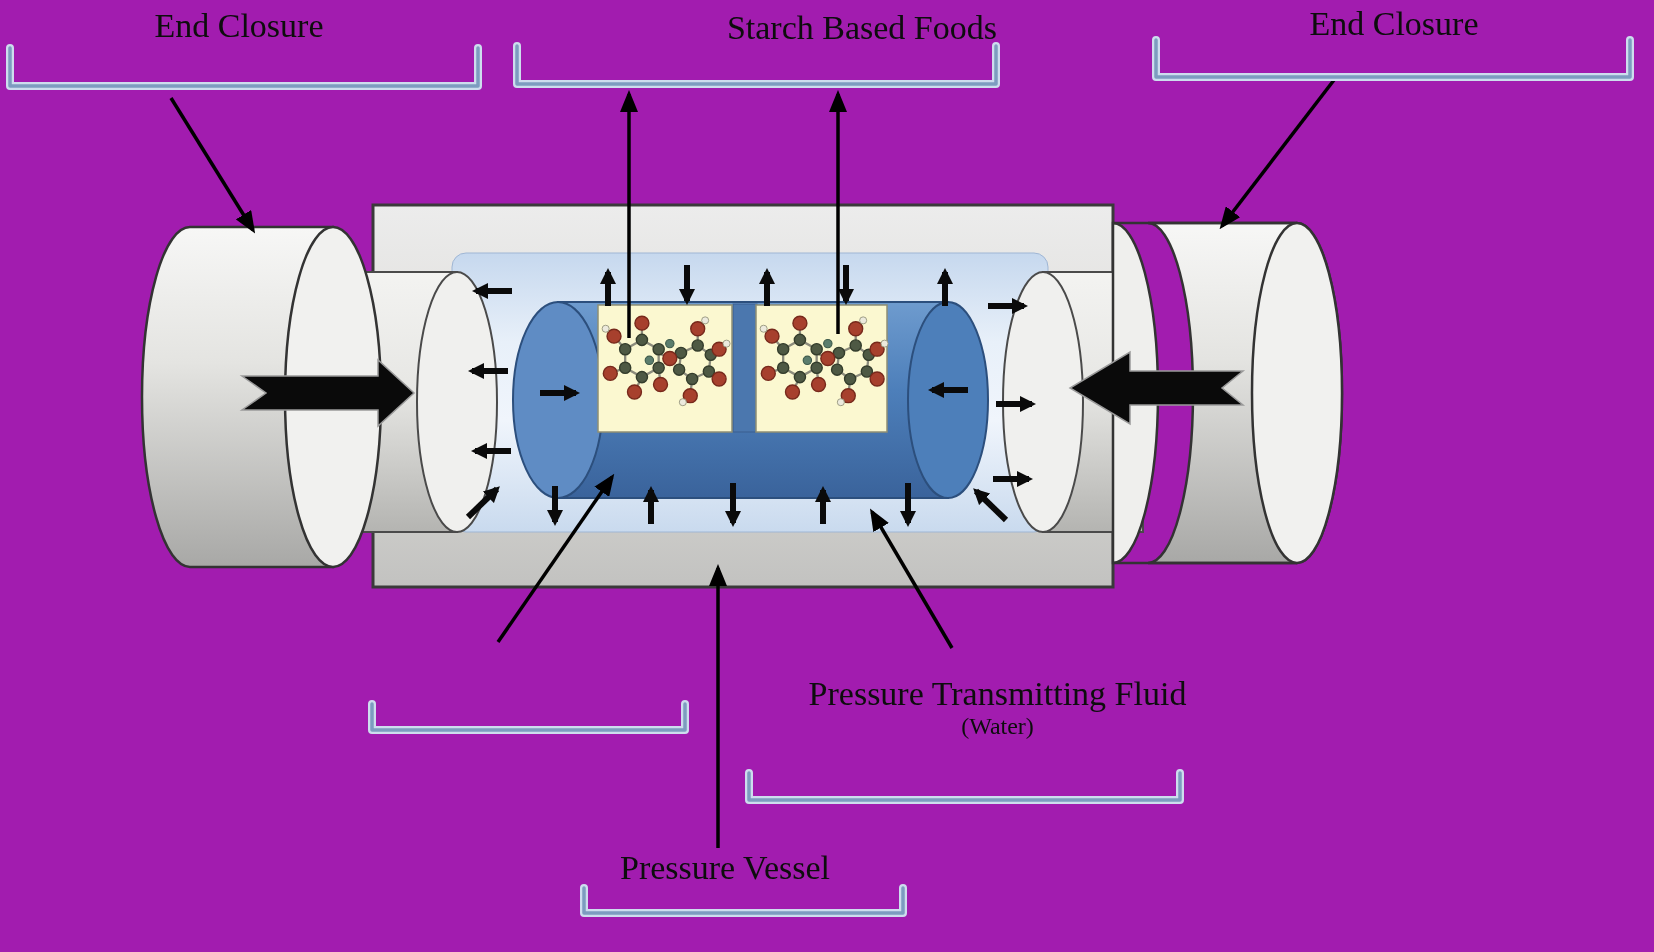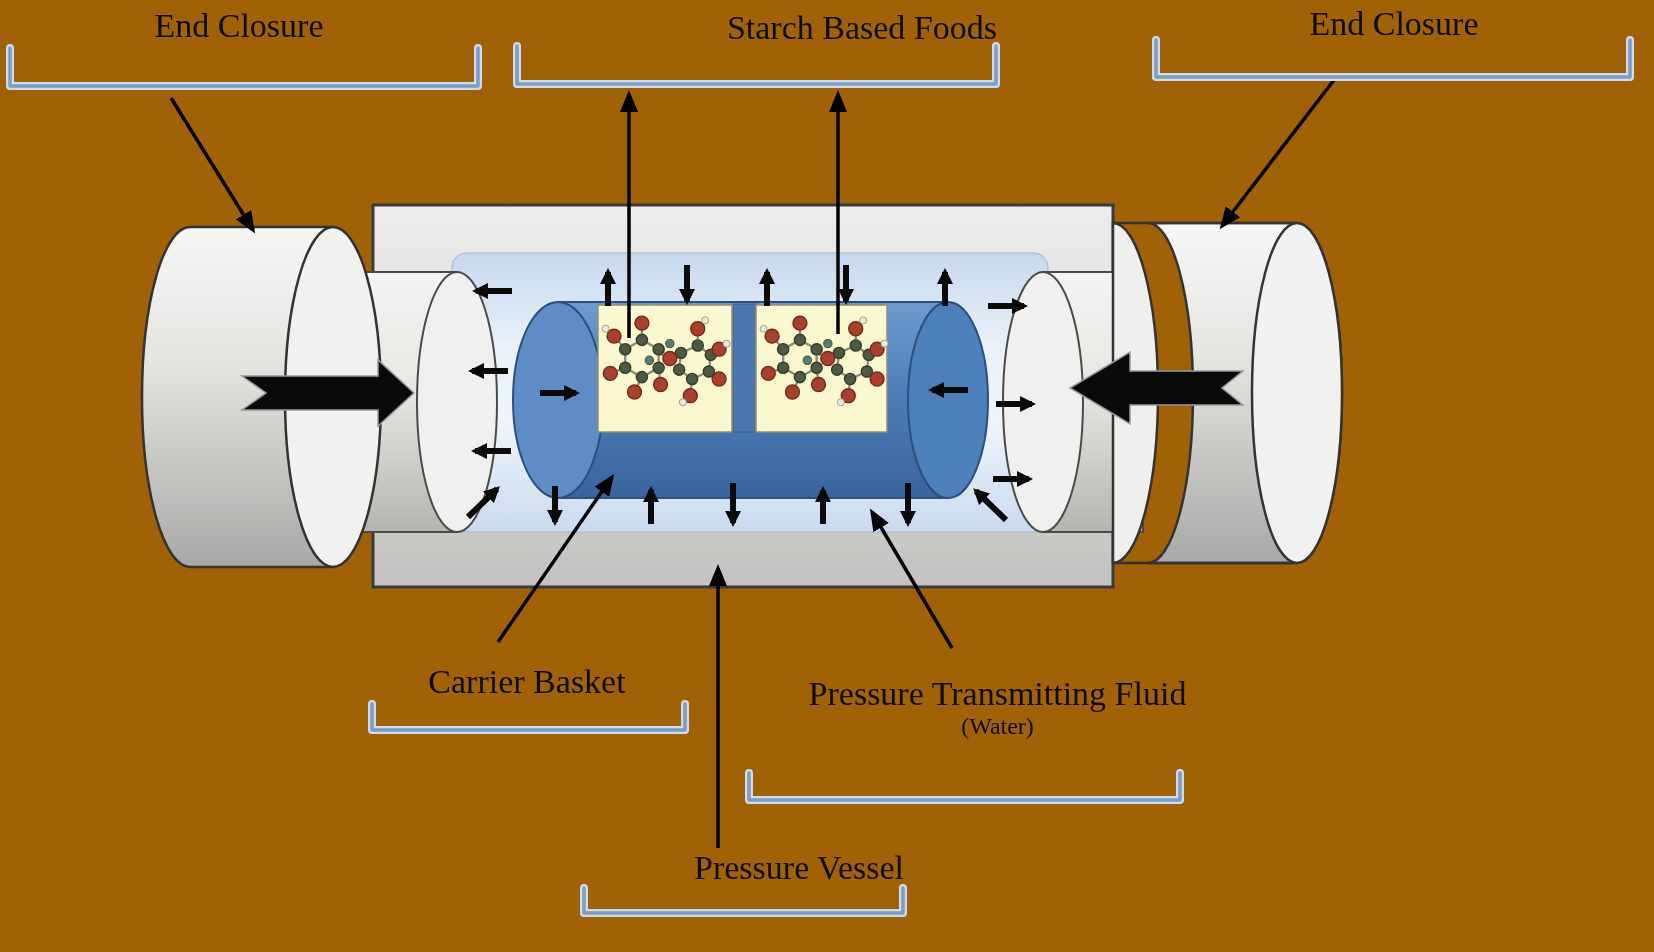--- a/index.html
+++ b/index.html
@@ -1,19 +1,19 @@
 <!DOCTYPE html>
 <html><head>
 <meta charset="utf-8">
 <style>
   html,body{margin:0;padding:0;background:#ffffff;}
   #stage{
     position:relative;
     width:1654px;height:952px;
-    background:#a16207;
+    background:#a21caf;
     overflow:hidden;
     font-family:"Liberation Serif","DejaVu Serif",serif;
   }
   #diagram-svg{position:absolute;left:0;top:0;}
   .lbl{
     position:absolute;
     font-size:34px;
     line-height:1.15;
     color:#0d0d0d;
     text-align:center;
@@ -216,22 +216,21 @@
       </g>
     </g>
   </svg>
 
   <div class="lbl" style="left:0px;top:6px;width:478px;">End Closure</div>
 
   <div class="lbl" style="left:517px;top:8px;width:480px;text-align:right;">Starch Based Foods</div>
 
   <div class="lbl" style="left:1156px;top:4px;width:476px;">End Closure</div>
 
-  <div class="lbl" style="left:362px;top:662px;width:330px;">Carrier Basket</div>
 
   <div class="lbl" style="left:745px;top:674px;width:505px;text-align:center;">
     <span>Pressure Transmitting Fluid</span>
     <span class="sub">(Water)</span>
   </div>
 
-  <div class="lbl" style="left:582px;top:848px;width:322px;text-align:right;">Pressure Vessel</div>
+  <div class="lbl" style="left:564px;top:848px;width:322px;">Pressure Vessel</div>
 
 </div>
 
 </body></html>

